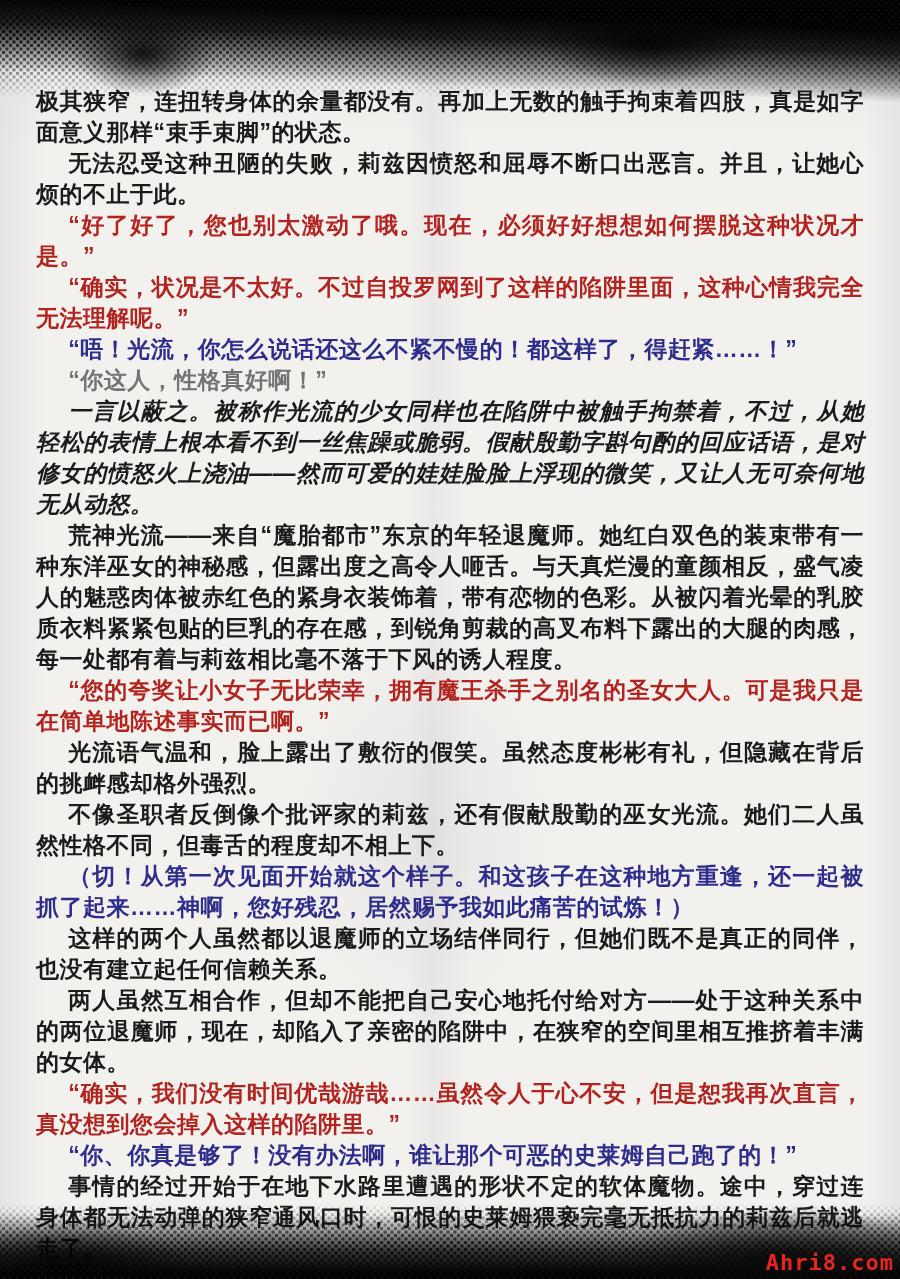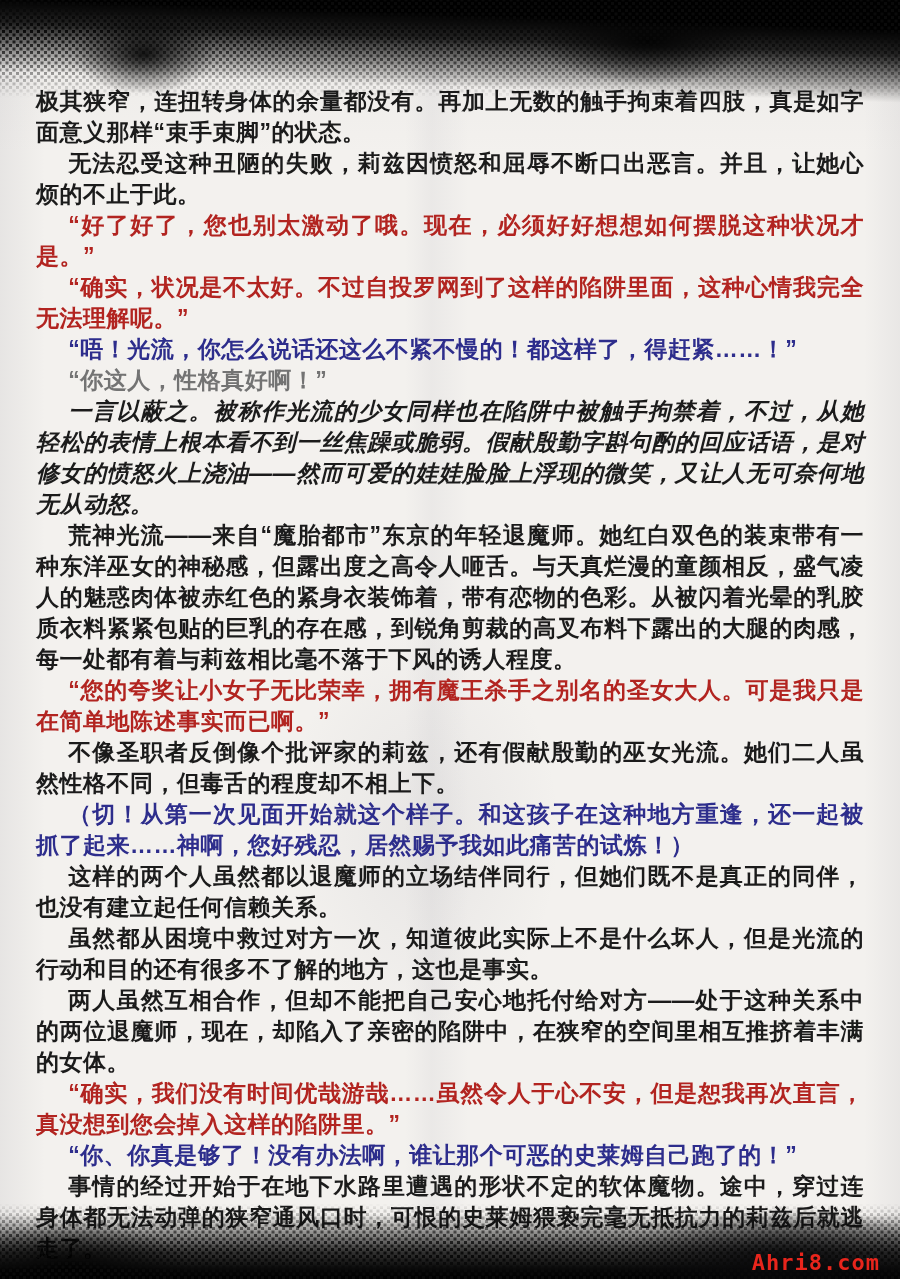--- a/index.html
+++ b/index.html
@@ -72,21 +72,21 @@
     font-weight: 600;
     color: var(--body, #1b1b1b);
     text-align: justify;
     letter-spacing: 0.5px;
   }
   .para { margin: 0; text-indent: 1.4em; }
   .para.no-indent { text-indent: 0; }
 
   .watermark {
     position: absolute;
-    right: 20px; bottom: 4px;
+    right: 6px; bottom: 4px;
     z-index: 3;
     font-family: "DejaVu Sans Mono", "Liberation Mono", monospace;
     font-size: 22px;
     font-weight: bold;
     letter-spacing: 1px;
     color: var(--watermark, #e03028);
   }
 </style>
 </head>
 <body>
@@ -103,24 +103,24 @@
   <main class="text-block">
     <p class="para no-indent" style="color: rgb(27, 27, 27);">极其狭窄，连扭转身体的余量都没有。再加上无数的触手拘束着四肢，真是如字面意义那样“束手束脚”的状态。</p>
     <p class="para" style="color: rgb(27, 27, 27);">无法忍受这种丑陋的失败，莉兹因愤怒和屈辱不断口出恶言。并且，让她心烦的不止于此。</p>
     <p class="para" style="color: rgb(178, 36, 32);">“好了好了，您也别太激动了哦。现在，必须好好想想如何摆脱这种状况才是。”</p>
     <p class="para" style="color: rgb(178, 36, 32);">“确实，状况是不太好。不过自投罗网到了这样的陷阱里面，这种心情我完全无法理解呢。”</p>
     <p class="para" style="color: rgb(45, 45, 140);">“唔！光流，你怎么说话还这么不紧不慢的！都这样了，得赶紧……！”</p>
     <p class="para" style="color: #737373;">“你这人，性格真好啊！”</p>
     <p class="para" style="color: rgb(27, 27, 27); font-style: italic;">一言以蔽之。被称作光流的少女同样也在陷阱中被触手拘禁着，不过，从她轻松的表情上根本看不到一丝焦躁或脆弱。假献殷勤字斟句酌的回应话语，是对修女的愤怒火上浇油——然而可爱的娃娃脸脸上浮现的微笑，又让人无可奈何地无从动怒。</p>
     <p class="para" style="color: rgb(27, 27, 27);">荒神光流——来自“魔胎都市”东京的年轻退魔师。她红白双色的装束带有一种东洋巫女的神秘感，但露出度之高令人咂舌。与天真烂漫的童颜相反，盛气凌人的魅惑肉体被赤红色的紧身衣装饰着，带有恋物的色彩。从被闪着光晕的乳胶质衣料紧紧包贴的巨乳的存在感，到锐角剪裁的高叉布料下露出的大腿的肉感，每一处都有着与莉兹相比毫不落于下风的诱人程度。</p>
     <p class="para" style="color: rgb(178, 36, 32);">“您的夸奖让小女子无比荣幸，拥有魔王杀手之别名的圣女大人。可是我只是在简单地陈述事实而已啊。”</p>
+    <p class="para" style="color: rgb(27, 27, 27);">光流语气温和，脸上露出了敷衍的假笑。虽然态度彬彬有礼，但隐藏在背后的挑衅感却格外强烈。</p>
     <p class="para" style="color: rgb(27, 27, 27);">不像圣职者反倒像个批评家的莉兹，还有假献殷勤的巫女光流。她们二人虽然性格不同，但毒舌的程度却不相上下。</p>
     <p class="para" style="color: rgb(45, 45, 140);">（切！从第一次见面开始就这个样子。和这孩子在这种地方重逢，还一起被抓了起来……神啊，您好残忍，居然赐予我如此痛苦的试炼！）</p>
     <p class="para" style="color: rgb(27, 27, 27);">这样的两个人虽然都以退魔师的立场结伴同行，但她们既不是真正的同伴，也没有建立起任何信赖关系。</p>
-    <p class="para" style="color: rgb(27, 27, 27);">虽然都从困境中救过对方一次，知道彼此实际上不是什么坏人，但是光流的行动和目的还有很多不了解的地方，这也是事实。</p>
     <p class="para" style="color: rgb(27, 27, 27);">两人虽然互相合作，但却不能把自己安心地托付给对方——处于这种关系中的两位退魔师，现在，却陷入了亲密的陷阱中，在狭窄的空间里相互推挤着丰满的女体。</p>
     <p class="para" style="color: rgb(178, 36, 32);">“确实，我们没有时间优哉游哉……虽然令人于心不安，但是恕我再次直言，真没想到您会掉入这样的陷阱里。”</p>
     <p class="para" style="color: rgb(45, 45, 140);">“你、你真是够了！没有办法啊，谁让那个可恶的史莱姆自己跑了的！”</p>
     <p class="para" style="color: rgb(27, 27, 27);">事情的经过开始于在地下水路里遭遇的形状不定的软体魔物。途中，穿过连身体都无法动弹的狭窄通风口时，可恨的史莱姆猥亵完毫无抵抗力的莉兹后就逃走了。</p>
 
   </main>
 
   <div class="band band-bottom">
     <div class="ink"></div>
     <div class="dots"></div>

